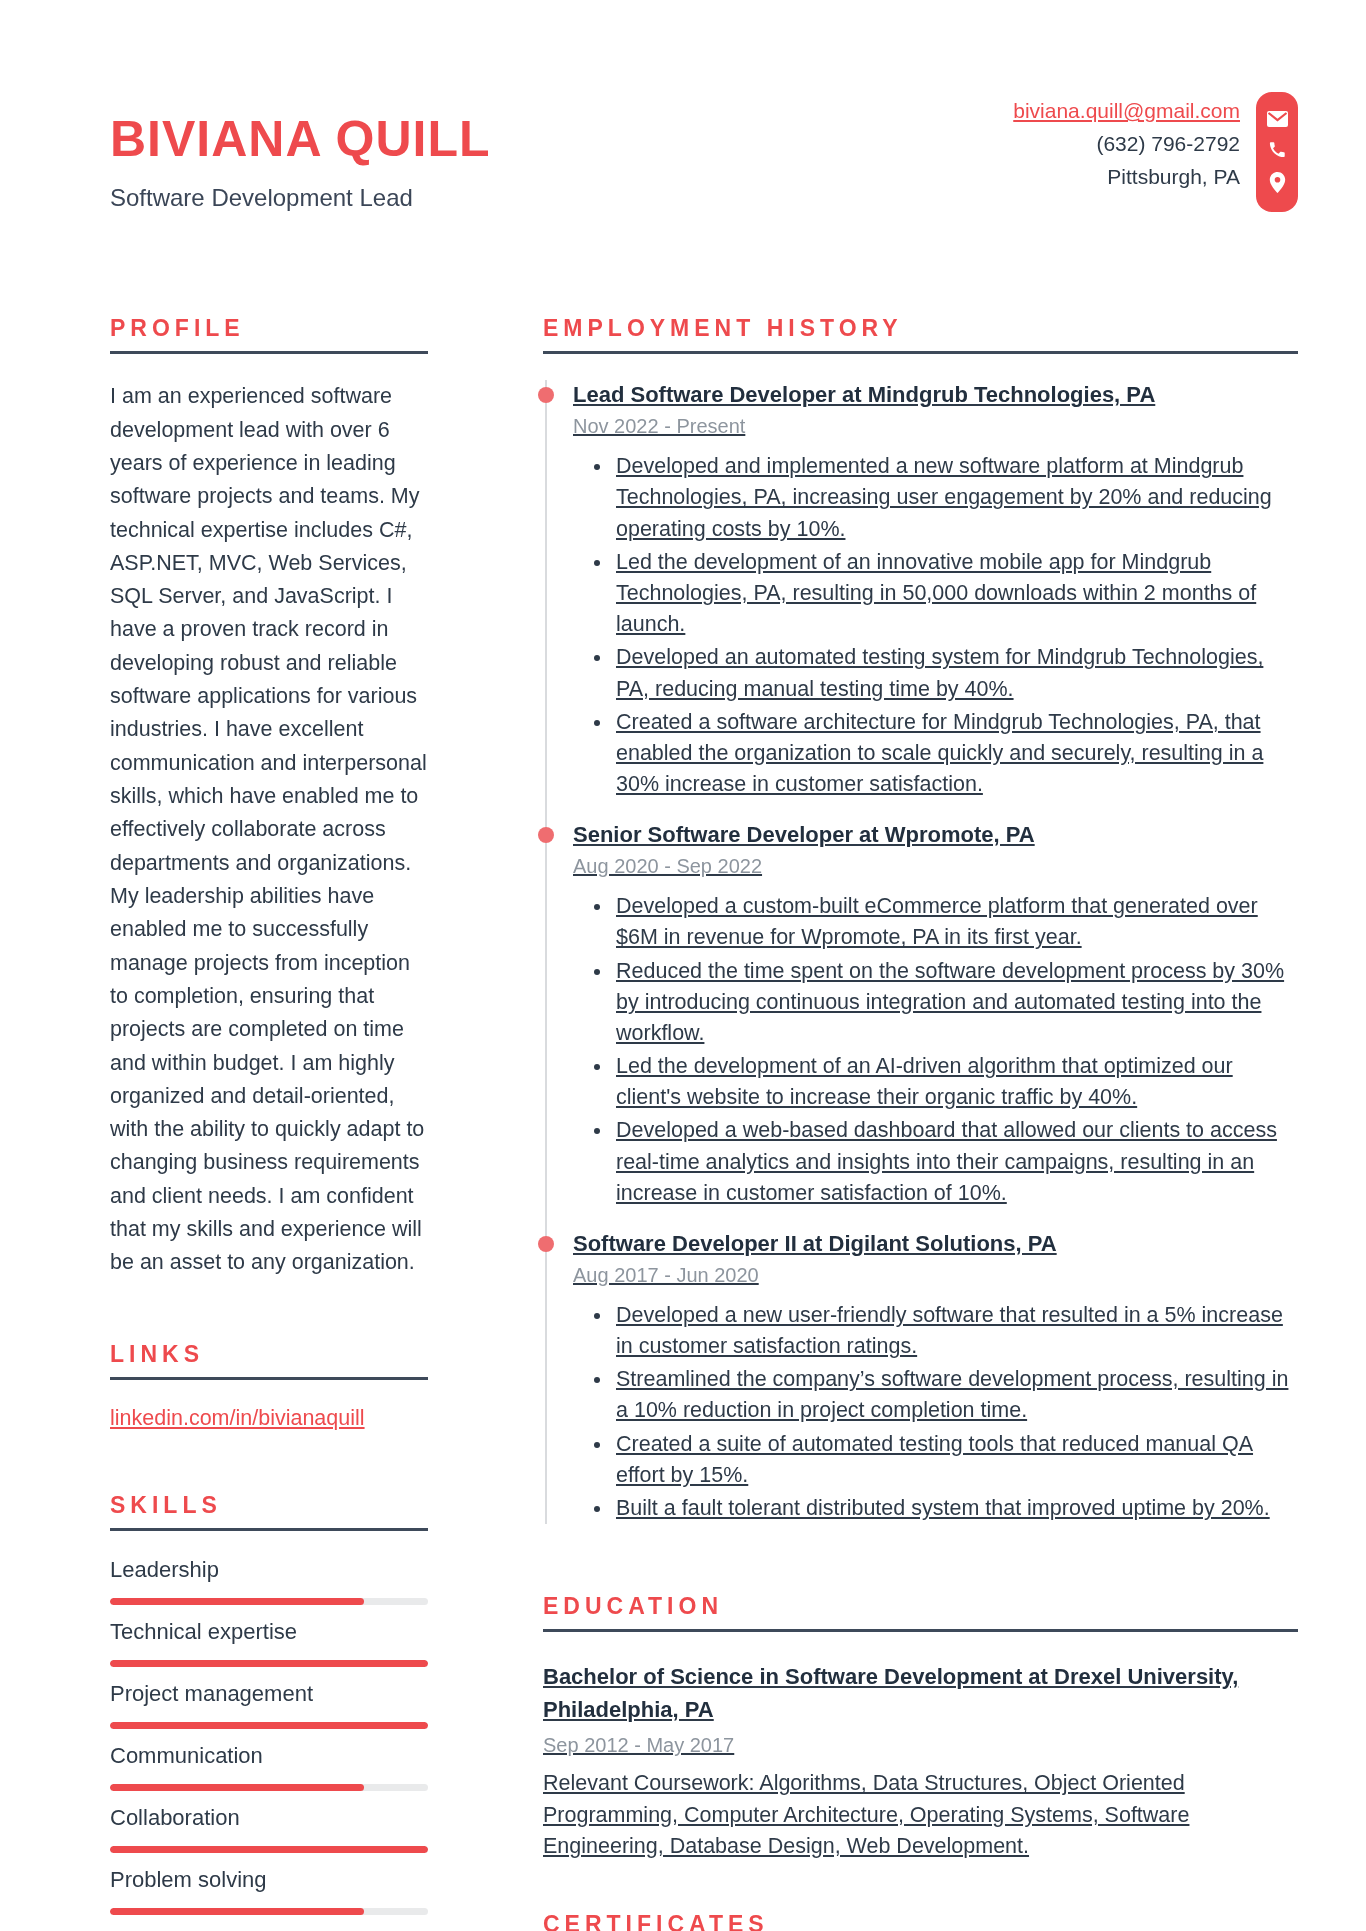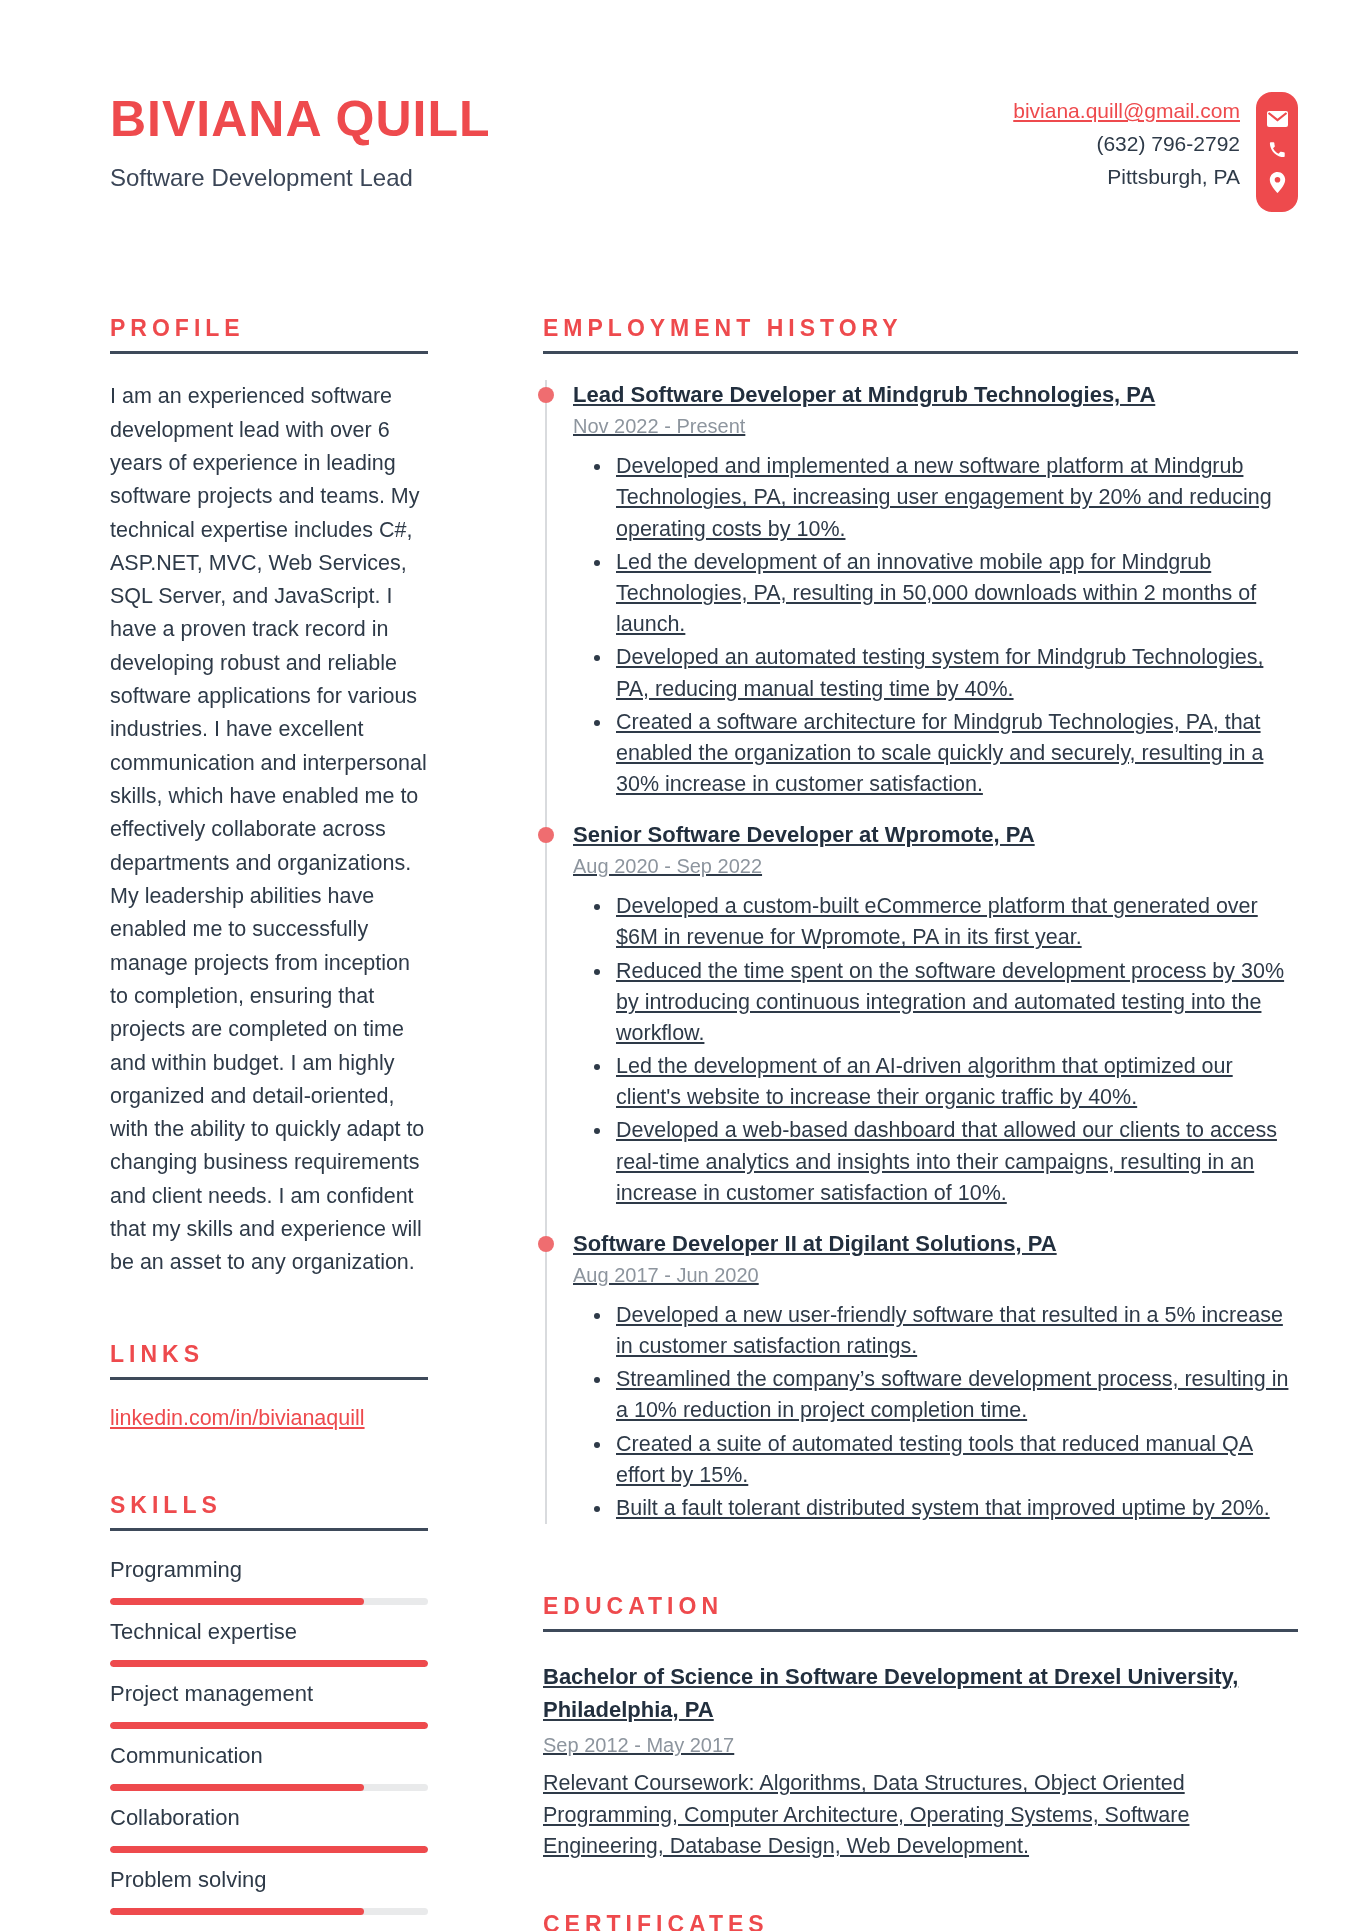--- a/index.html
+++ b/index.html
@@ -12,21 +12,21 @@
     --timeline:#d9dbde;
     --bar-track:#e9eaeb;
   }
   html,body{margin:0;padding:0;background:#ffffff;}
   .page{
     width:1366px;height:1931px;position:relative;overflow:hidden;background:#fff;
     font-family:"Liberation Sans",sans-serif;color:var(--text-dark);
     box-sizing:border-box;padding:92px 68px 0 110px;
   }
   
-  .header{display:flex;justify-content:space-between;align-items:flex-start;}
+  .header{display:flex;justify-content:space-between;align-items:flex-end;}
   .name{font-size:50px;line-height:1.08;font-weight:bold;color:var(--accent);letter-spacing:1px;margin:0;}
   .job-title{font-size:24px;color:#3b4657;margin-top:18px;}
   .contact{display:flex;align-items:flex-start;gap:16px;}
   .contact-lines{text-align:right;font-size:21px;line-height:33px;margin-top:2px;color:var(--text-dark);}
   .contact-email{color:var(--accent);text-decoration:underline;cursor:pointer;}
   .icon-panel{width:42px;height:120px;background:var(--accent);border-radius:16px;
     display:flex;flex-direction:column;align-items:center;justify-content:center;gap:13px;flex:none;}
   .icon-panel svg{display:block;}
   
   .columns{display:flex;margin-top:88px;}
@@ -117,21 +117,21 @@
         <div id="links-list">
   <div><a class="link-item">linkedin.com/in/bivianaquill</a></div>
 </div>
       </section>
 
       <section class="section">
         <h2>SKILLS</h2>
         <div class="rule"></div>
         <div class="skills-list" id="skills-list">
   <div class="skill">
-    <div class="skill-label">Programming</div>
+    <div class="skill-label">Leadership</div>
     <div class="skill-bar">
       <div class="skill-fill" style="width: 80%;"></div>
     </div>
   </div>
 
   <div class="skill">
     <div class="skill-label">Technical expertise</div>
     <div class="skill-bar">
       <div class="skill-fill" style="width: 100%;"></div>
     </div>

